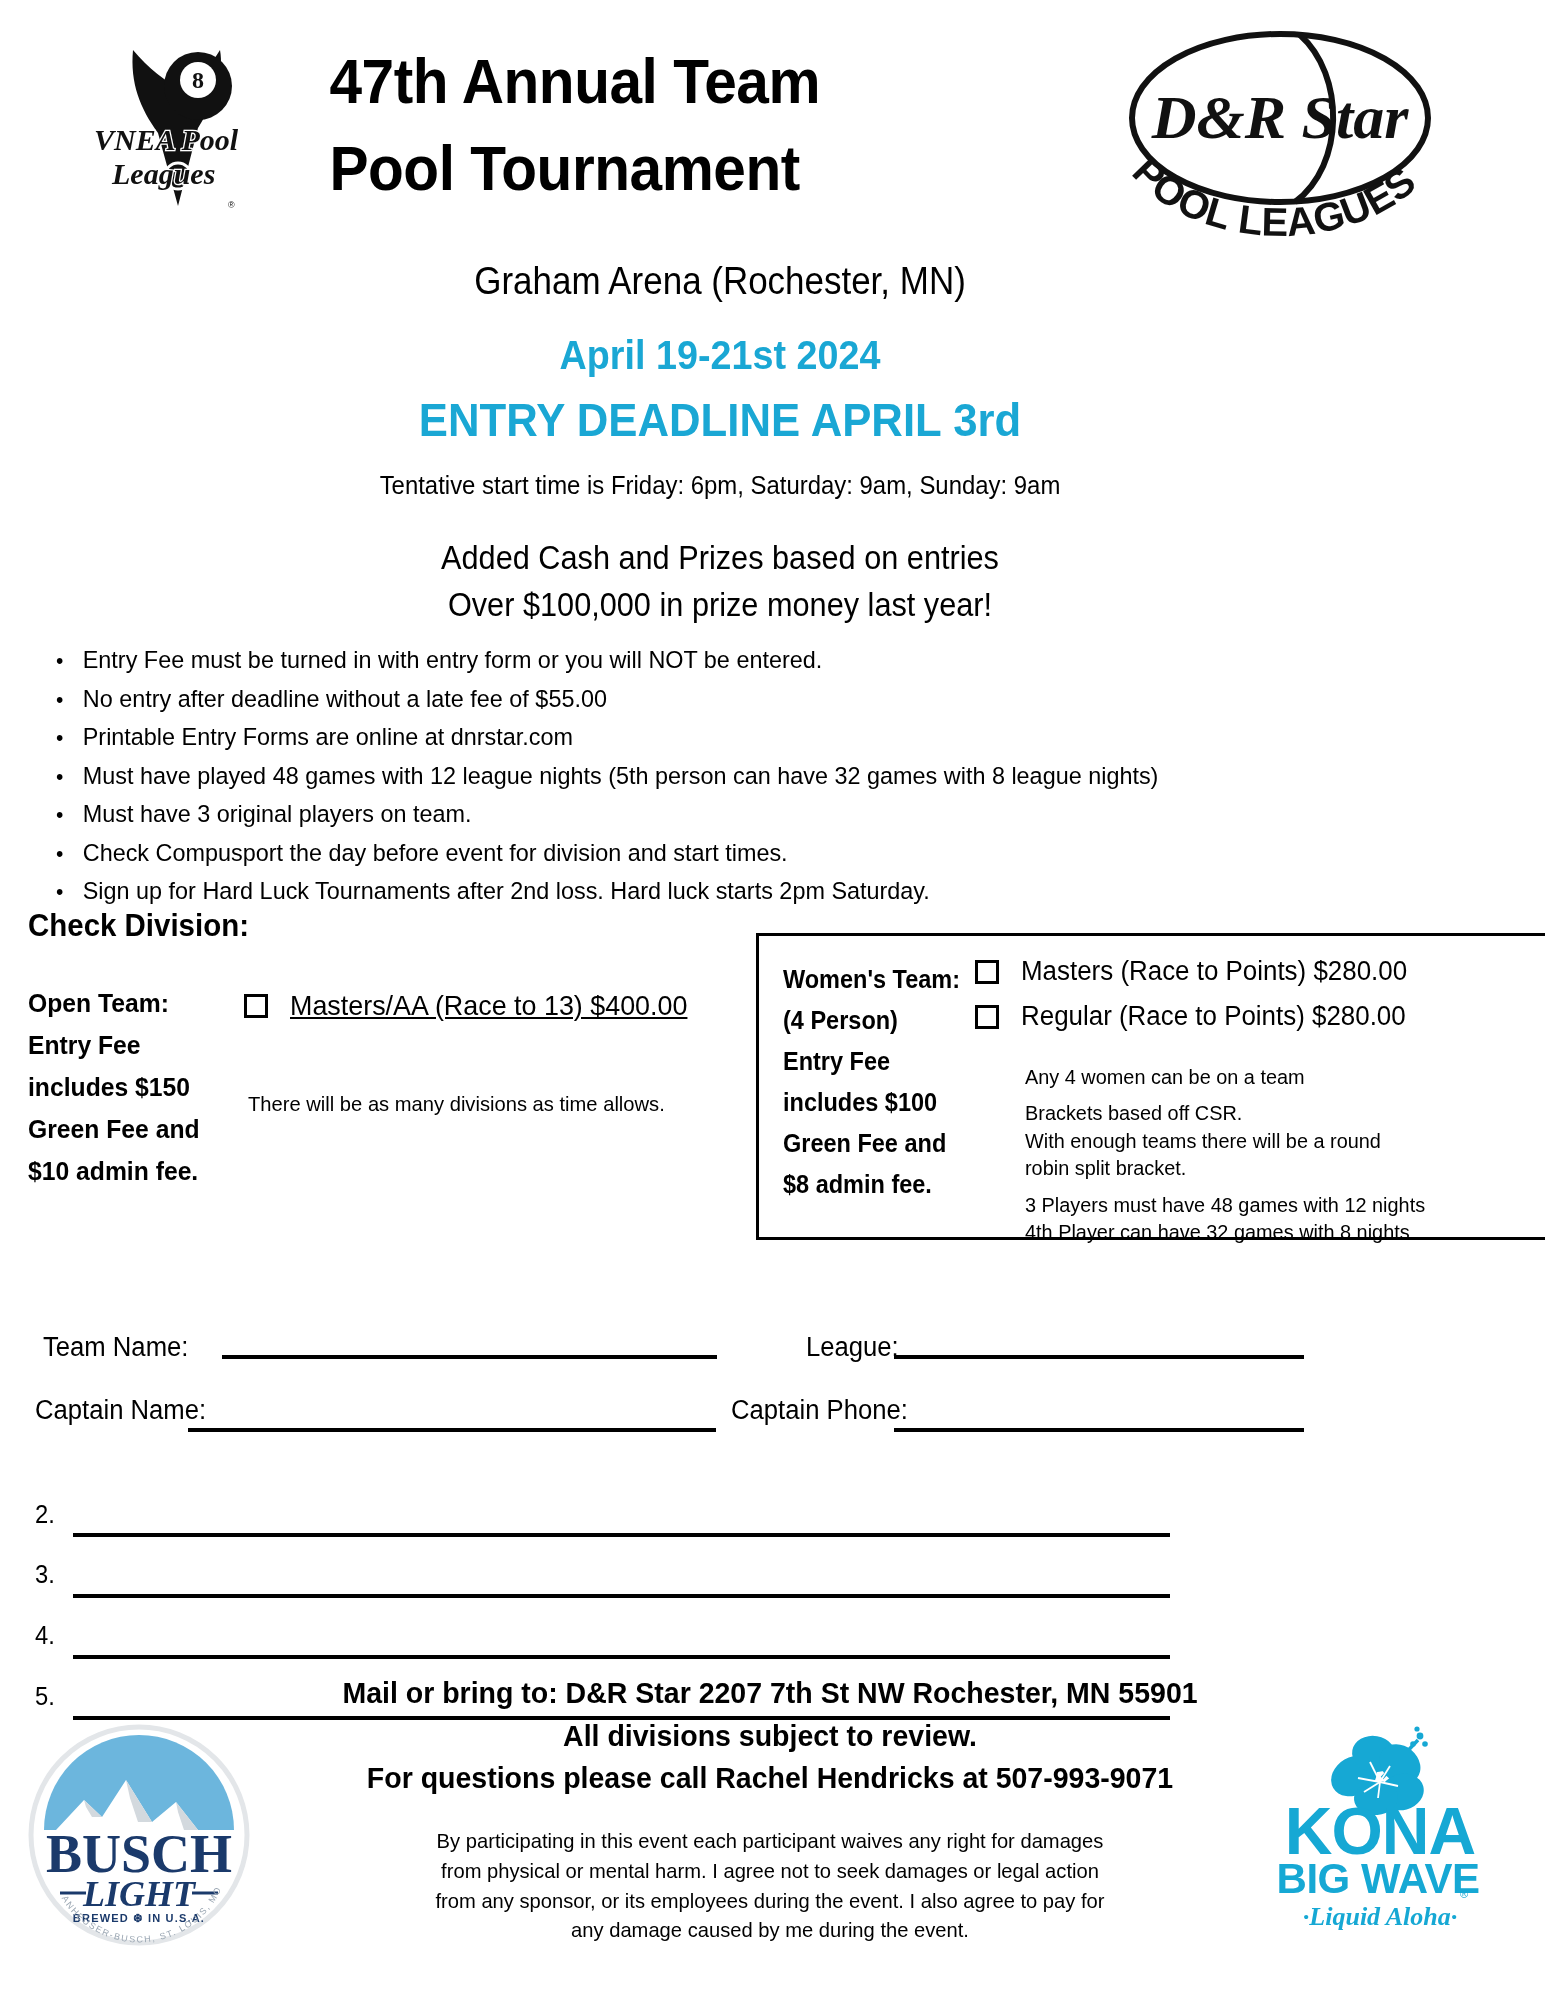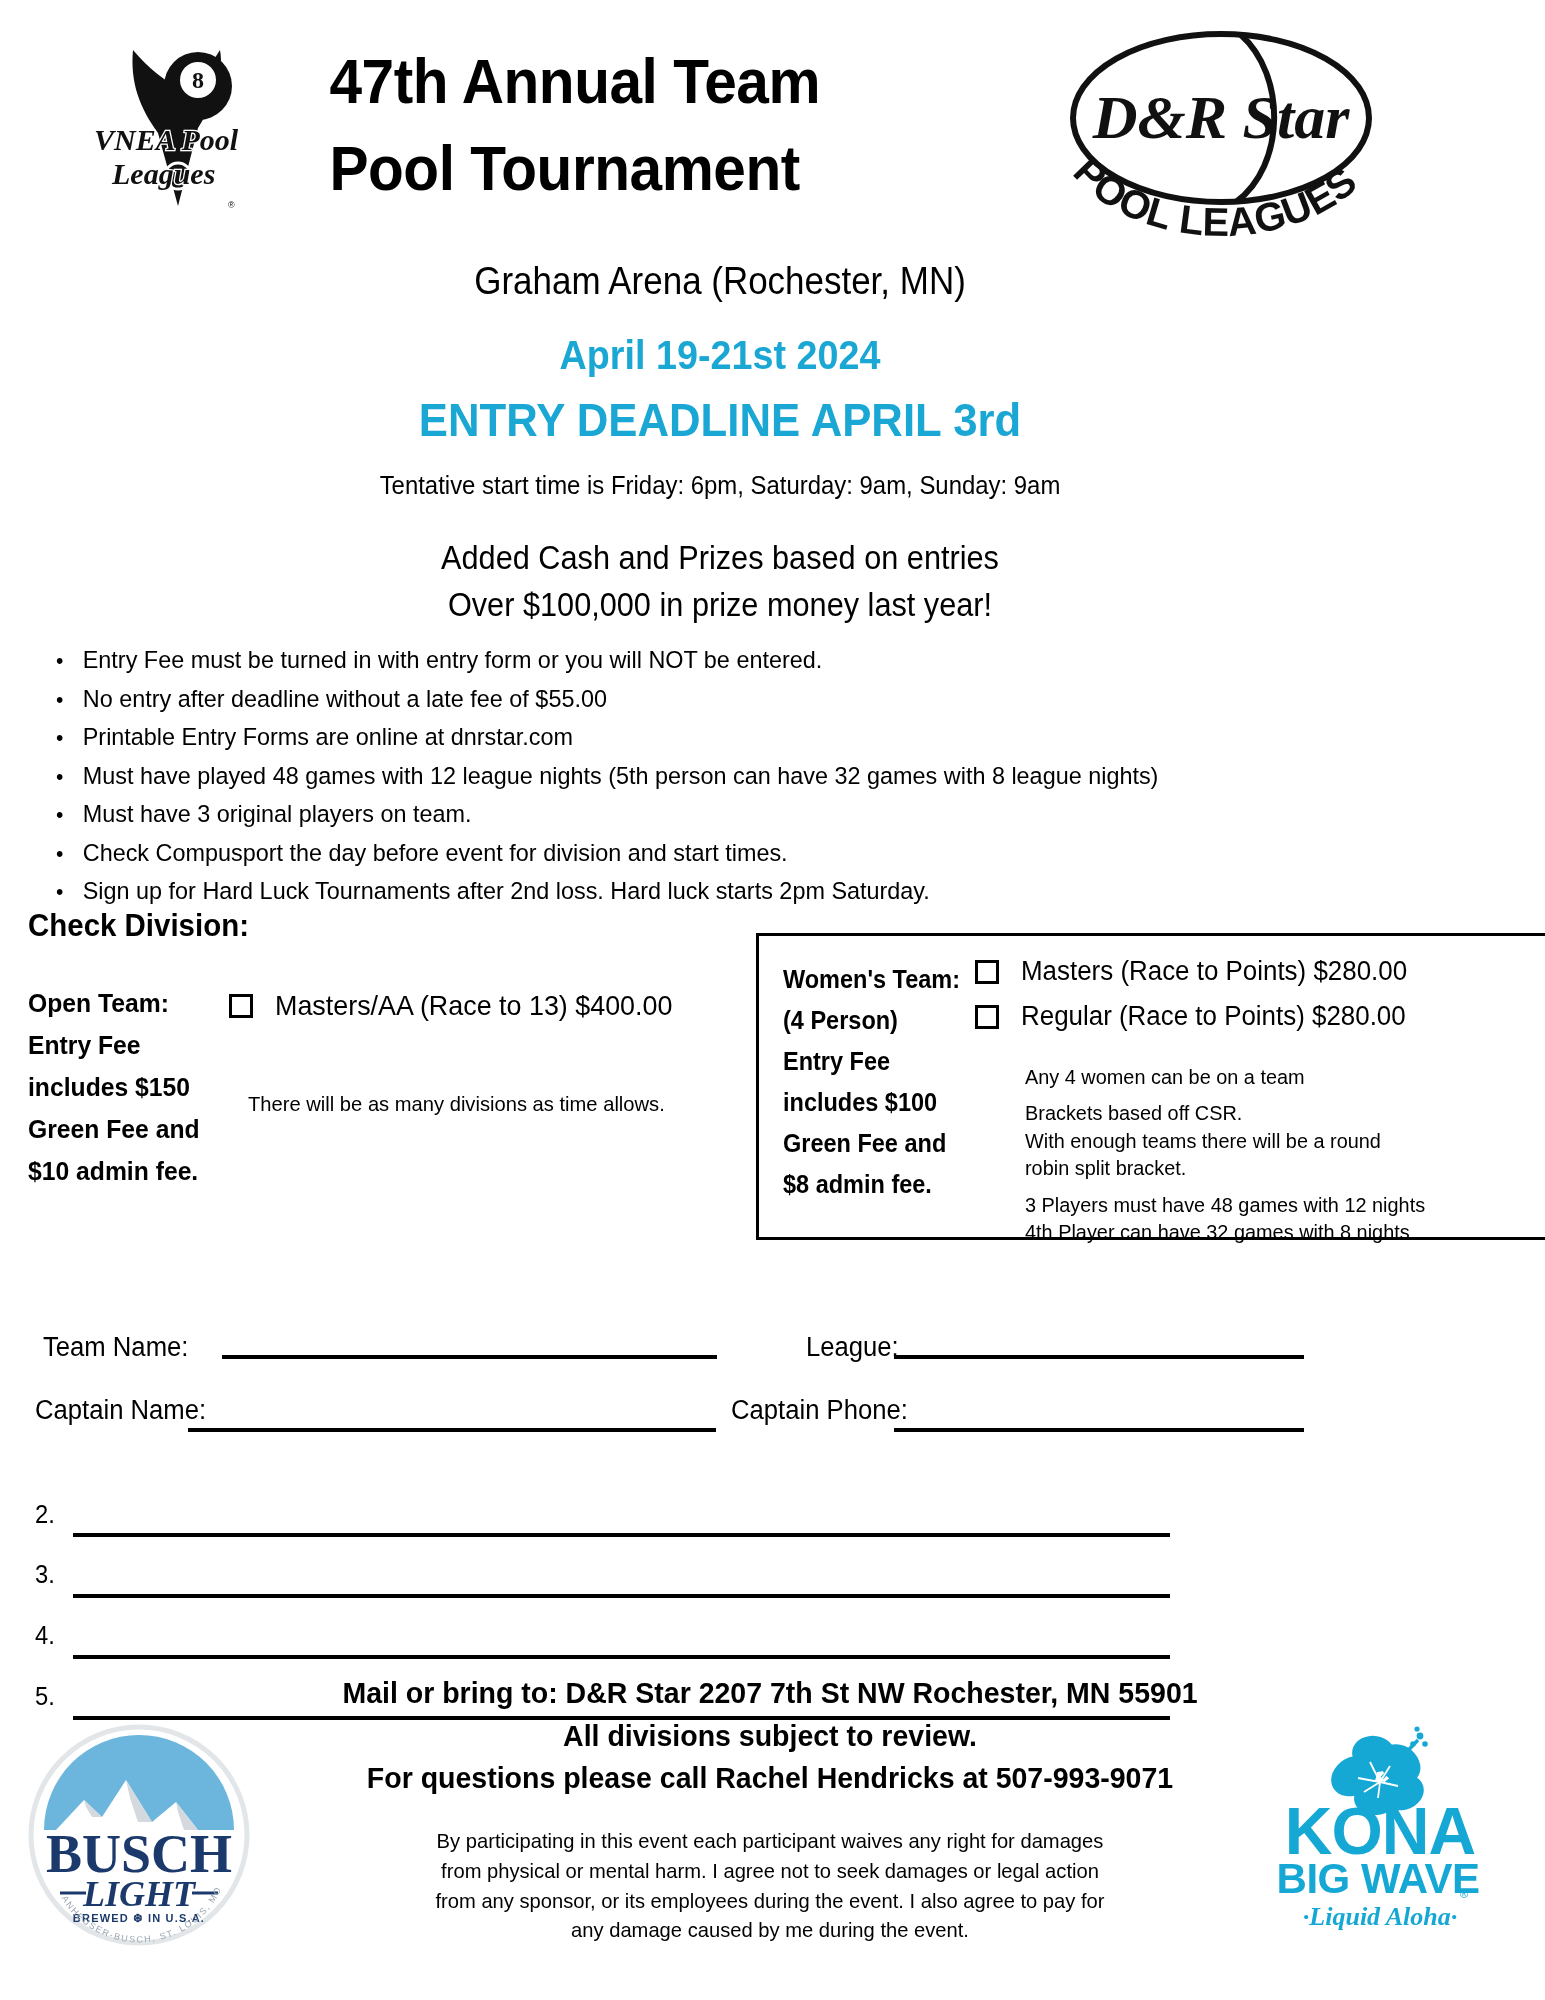--- a/index.html
+++ b/index.html
@@ -19,21 +19,21 @@
   }
 
   
   .vnea-logo {
     position: absolute;
     left: 78px; top: 28px;
     width: 200px; height: 190px;
   }
   .dr-logo {
     position: absolute;
-    left: 1036px; top: 30px;
+    left: 1095px; top: 30px;
     width: 370px; height: 215px;
   }
   .title-block {
     position: absolute;
     left: 300px; top: 38px;
     width: 840px;
     text-align: left;
   }
   .title-line {
     font-family: "Liberation Sans", sans-serif;
@@ -127,22 +127,23 @@
     width: 190px;
     font-size: 26px;
     font-weight: bold;
     line-height: 1.62;
     transform-origin: left top;
     transform: scaleX(0.95);
   }
 
   .open-opts {
     position: absolute;
-    left: 229px; top: 990px;
+    left: 244px; top: 990px;
     width: 480px;
+    text-decoration: underline;
   }
   .opt-row {
     display: flex;
     align-items: center;
     margin-bottom: 13px;
   }
   .cbx {
     width: 24px; height: 24px;
     border: 3px solid #000;
     flex: 0 0 24px;

